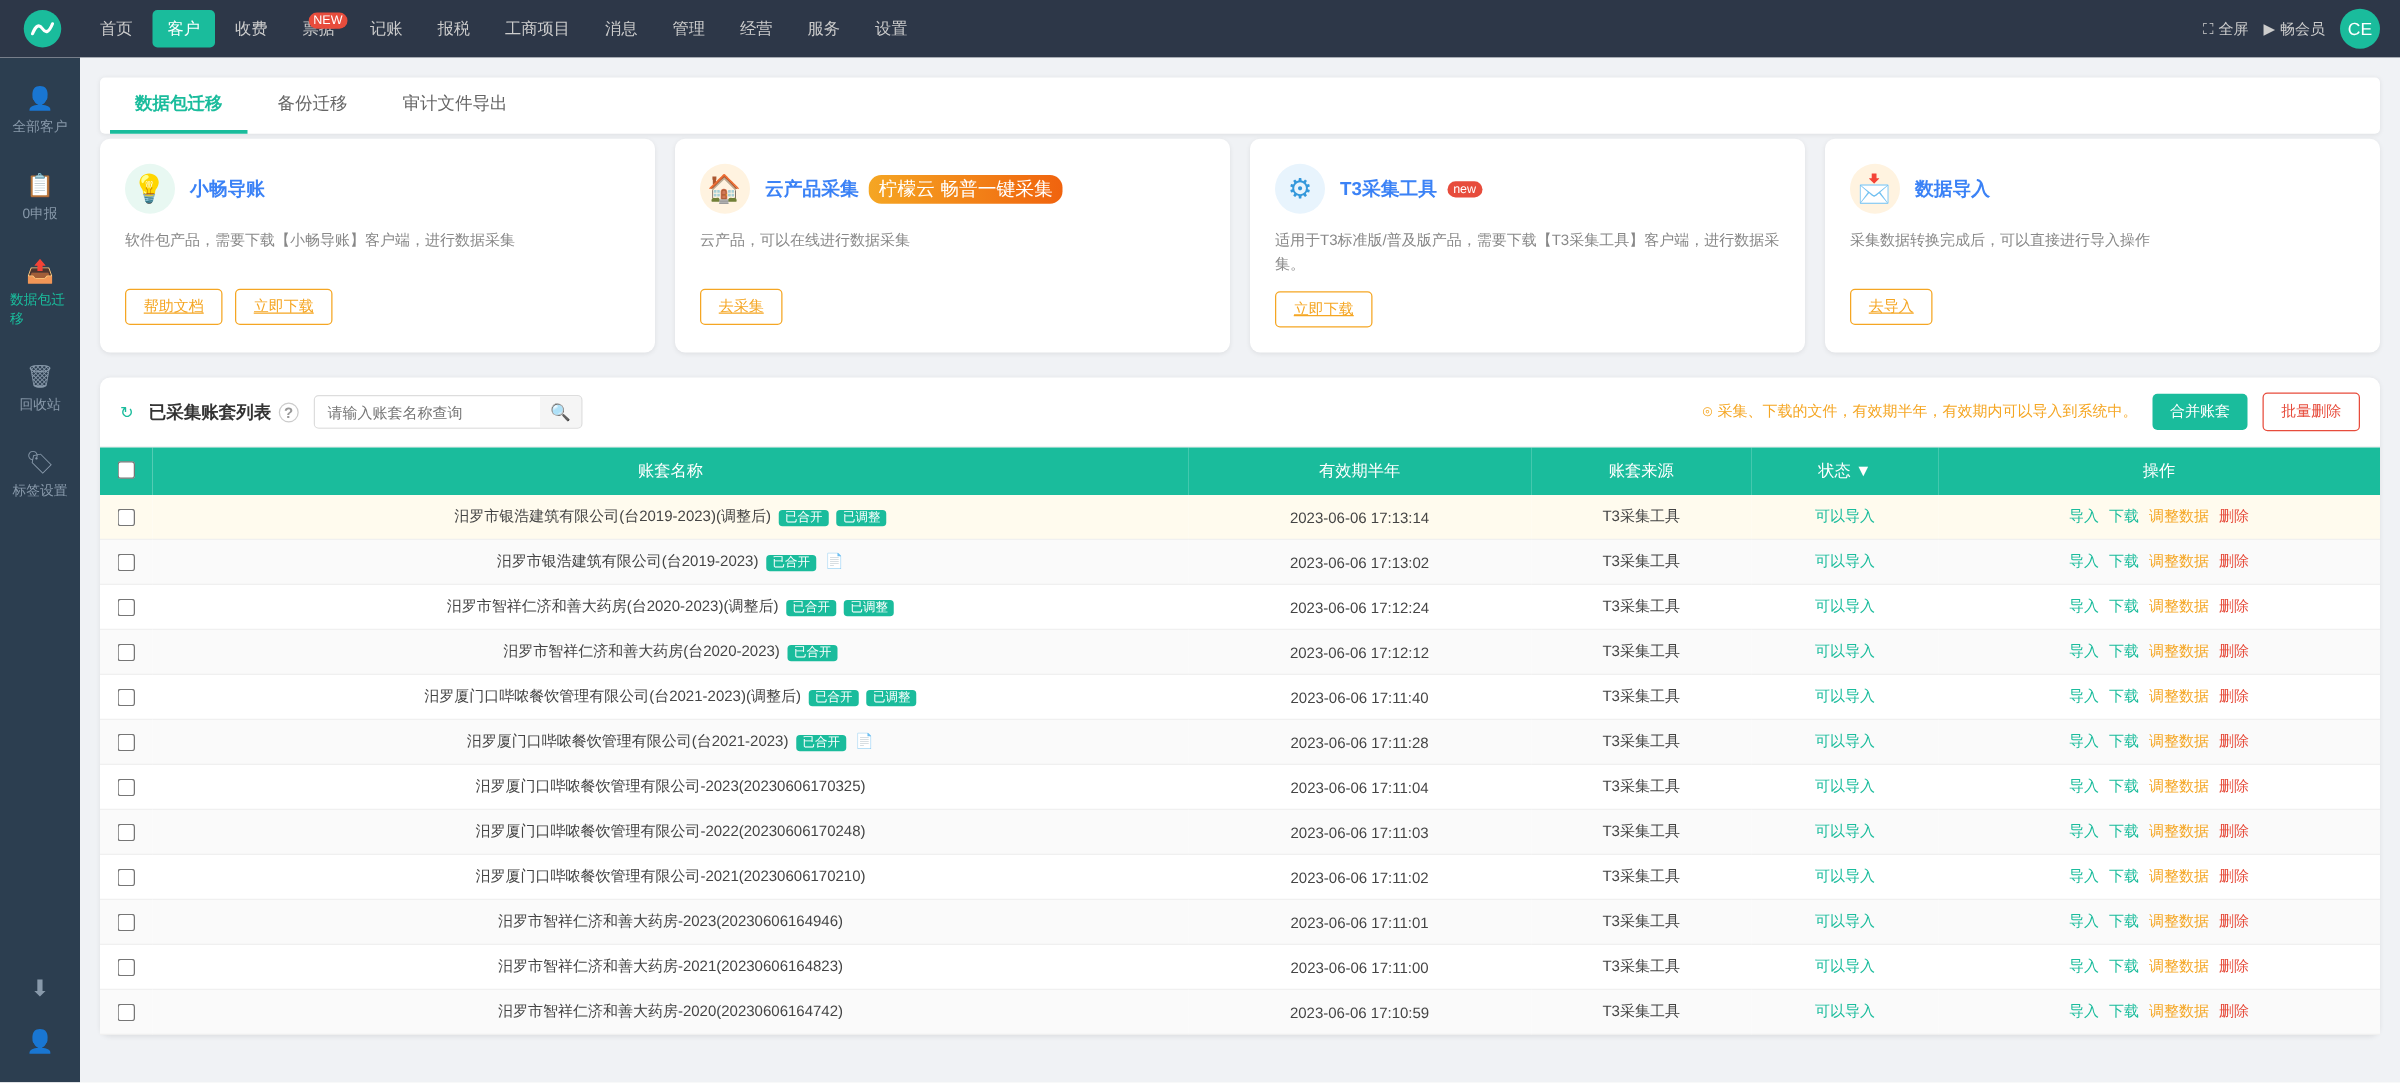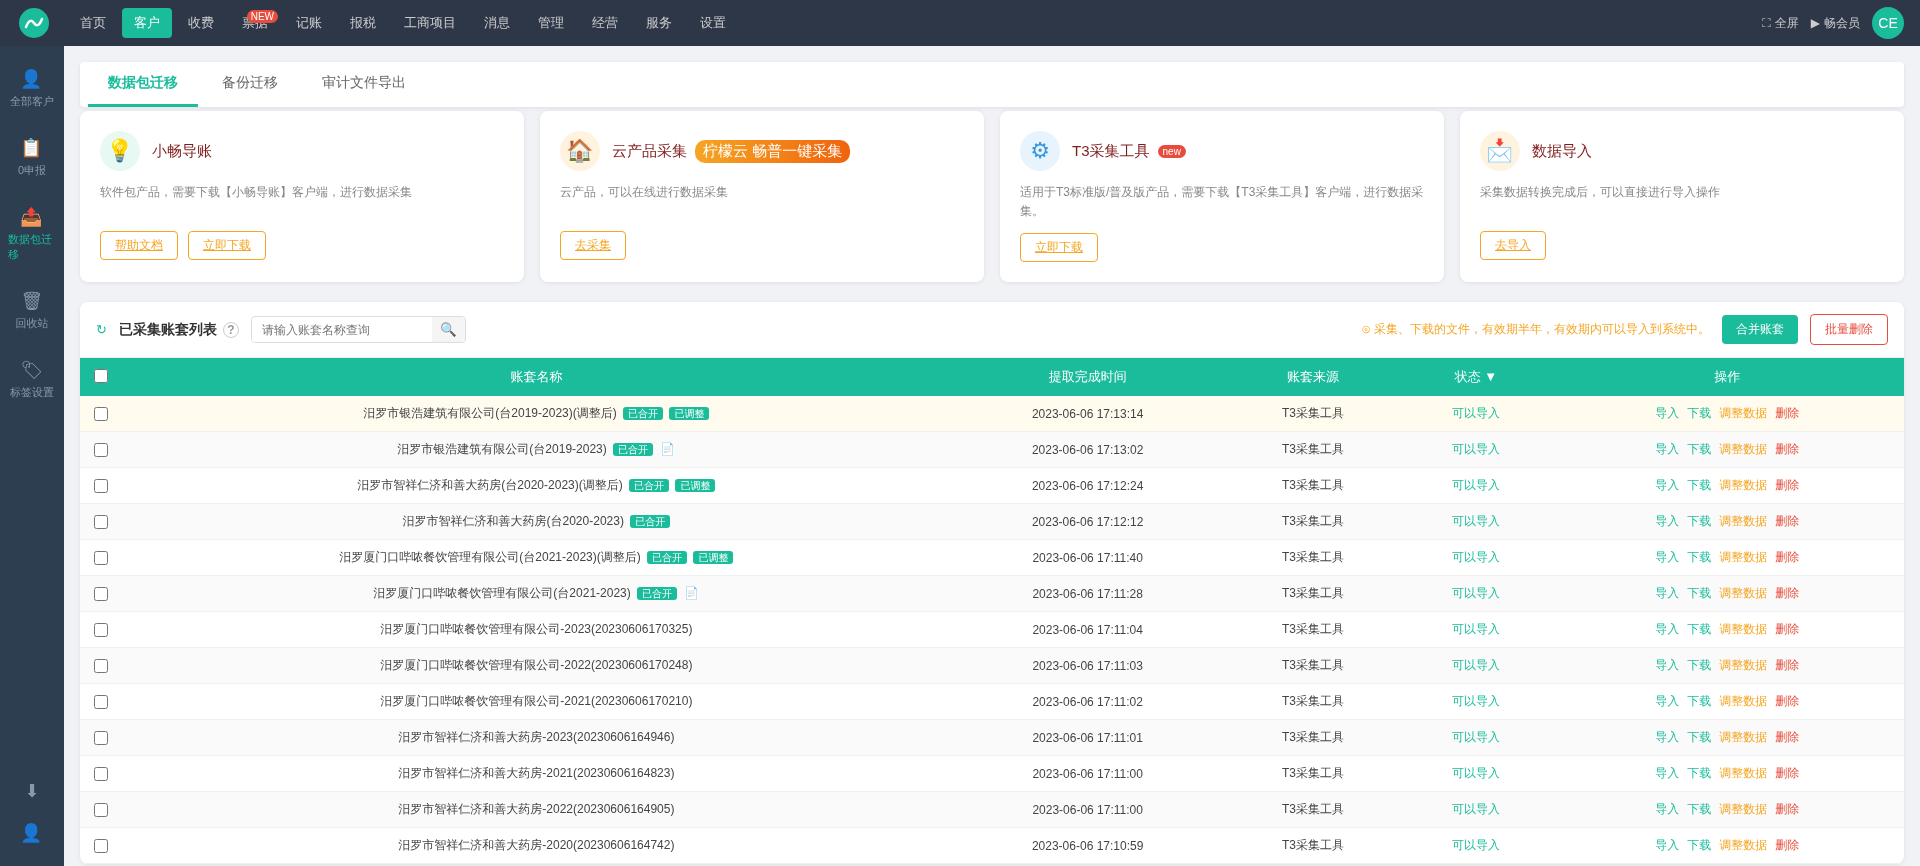--- a/index.html
+++ b/index.html
@@ -34,21 +34,21 @@
     
     .tab-bar { display: flex; gap: 4px; margin-bottom: 4px; background: #fff; border-radius: 4px; padding: 0 8px; box-shadow: 0 1px 4px rgba(0,0,0,0.08); }
     .tab { padding: 12px 20px; cursor: pointer; color: #666; font-size: 14px; border-bottom: 3px solid transparent; }
     .tab.active { color: #1abc9c; border-bottom: 3px solid #1abc9c; font-weight: bold; }
 
     
     .cards-row { display: grid; grid-template-columns: repeat(4, 1fr); gap: 16px; margin-bottom: 20px; }
     .card { background: #fff; border-radius: 8px; padding: 20px; box-shadow: 0 1px 4px rgba(0,0,0,0.08); }
     .card-header { display: flex; align-items: center; gap: 12px; margin-bottom: 12px; }
     .card-icon { width: 40px; height: 40px; border-radius: 50%; display: flex; align-items: center; justify-content: center; font-size: 20px; flex-shrink: 0; }
-    .card-title { font-size: 15px; font-weight: normal; color: #7f1d1d; }
+    .card-title { font-size: 15px; font-weight: bold; color: #3b82f6; }
     .card-title-row { display: flex; align-items: center; gap: 8px; }
     .new-badge { background: #e74c3c; color: #fff; font-size: 10px; padding: 1px 5px; border-radius: 8px; }
     .promo-badge { background: linear-gradient(90deg, #f5a623, #f0630e); color: #fff; font-size: 15px; padding: 2px 8px; border-radius: 10px; }
     .card-desc { color: #888; font-size: 12px; line-height: 1.6; min-height: 36px; }
     .card-actions { display: flex; gap: 10px; margin-top: 12px; }
     .btn-outline { border: 1px solid #f5a623; color: #f5a623; background: #fff; padding: 5px 14px; border-radius: 4px; cursor: pointer; font-size: 12px; text-decoration: underline; }
     .icon-green { background: #e8f8f2; color: #1abc9c; }
     .icon-orange { background: #fff3e0; color: #f5a623; }
     .icon-blue { background: #e8f4fd; color: #3498db; }
 
@@ -230,21 +230,21 @@
         <span class="hint-text">⊙ 采集、下载的文件，有效期半年，有效期内可以导入到系统中。</span>
         <button class="btn-merge">合并账套</button>
         <button class="btn-batch-del">批量删除</button>
       </div>
 
       <table class="data-table">
         <thead>
           <tr>
             <th><input type="checkbox" style=""></th>
             <th>账套名称</th>
-            <th>提取完成时间</th>
+            <th>有效期半年</th>
             <th>账套来源</th>
             <th>状态 ▼</th>
             <th>操作</th>
           </tr>
         </thead>
         <tbody id="table-body">
         <tr class="highlighted">
               <td>
                 <div class="checkbox-cell">
                   <input type="checkbox" style="">
@@ -375,32 +375,20 @@
               <td>T3采集工具</td>
               <td><span class="status-badge">可以导入</span></td>
               <td><span class="action-link">导入</span><span class="action-link">下载</span><span class="action-link orange">调整数据</span><span class="action-link danger">删除</span></td>
             </tr>
             <tr>
               <td>
                 <div class="checkbox-cell">
                   <input type="checkbox" style="">
                 </div>
               </td>
-              <td class="td-left">汨罗市智祥仁济和善大药房-2022(20230606164905)</td>
-              <td>2023-06-06 17:11:00</td>
-              <td>T3采集工具</td>
-              <td><span class="status-badge">可以导入</span></td>
-              <td><span class="action-link">导入</span><span class="action-link">下载</span><span class="action-link orange">调整数据</span><span class="action-link danger">删除</span></td>
-            </tr>
-            <tr>
-              <td>
-                <div class="checkbox-cell">
-                  <input type="checkbox" style="">
-                </div>
-              </td>
               <td class="td-left">汨罗市智祥仁济和善大药房-2020(20230606164742)</td>
               <td>2023-06-06 17:10:59</td>
               <td>T3采集工具</td>
               <td><span class="status-badge">可以导入</span></td>
               <td><span class="action-link">导入</span><span class="action-link">下载</span><span class="action-link orange">调整数据</span><span class="action-link danger">删除</span></td>
             </tr>
           </tbody>
       </table>
     </div>
 

